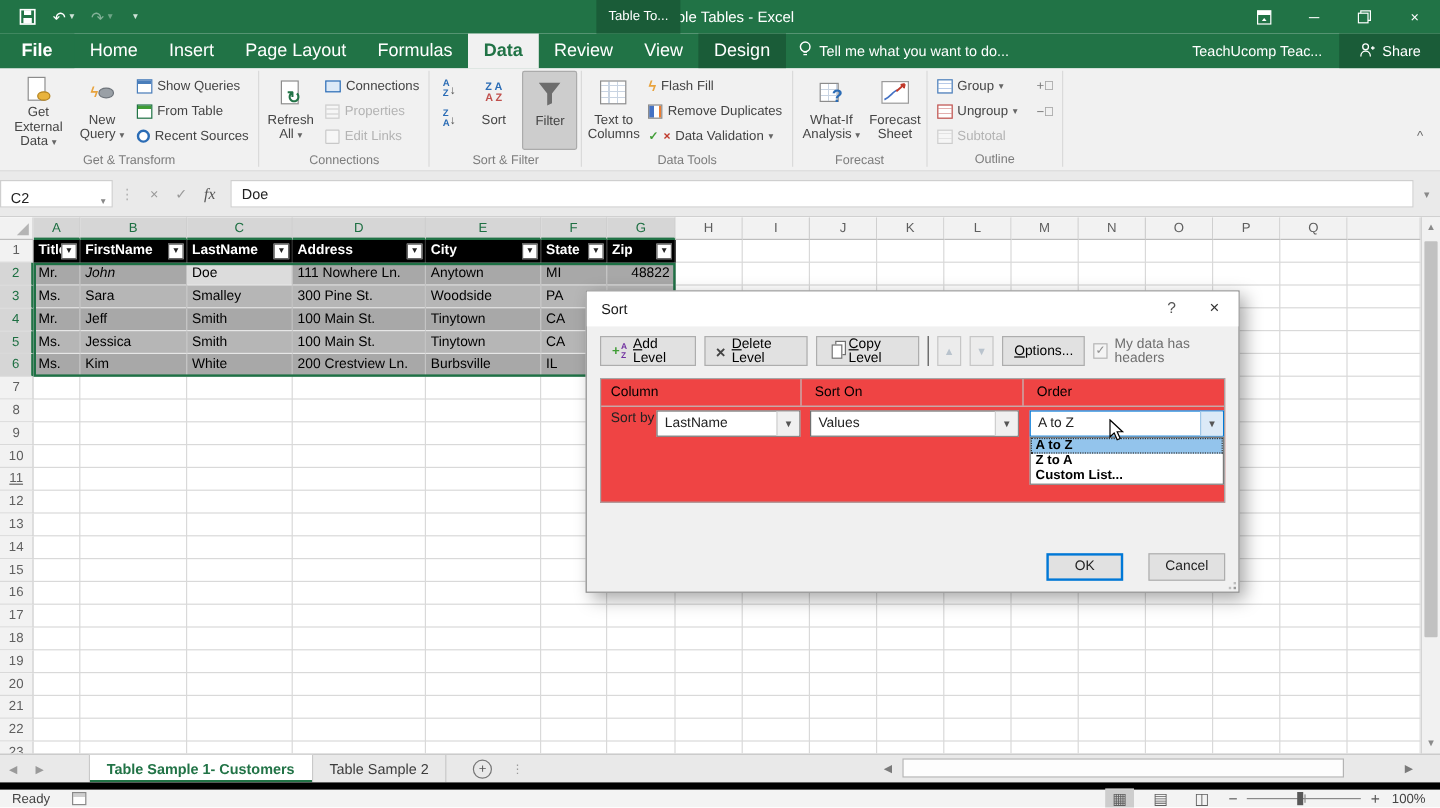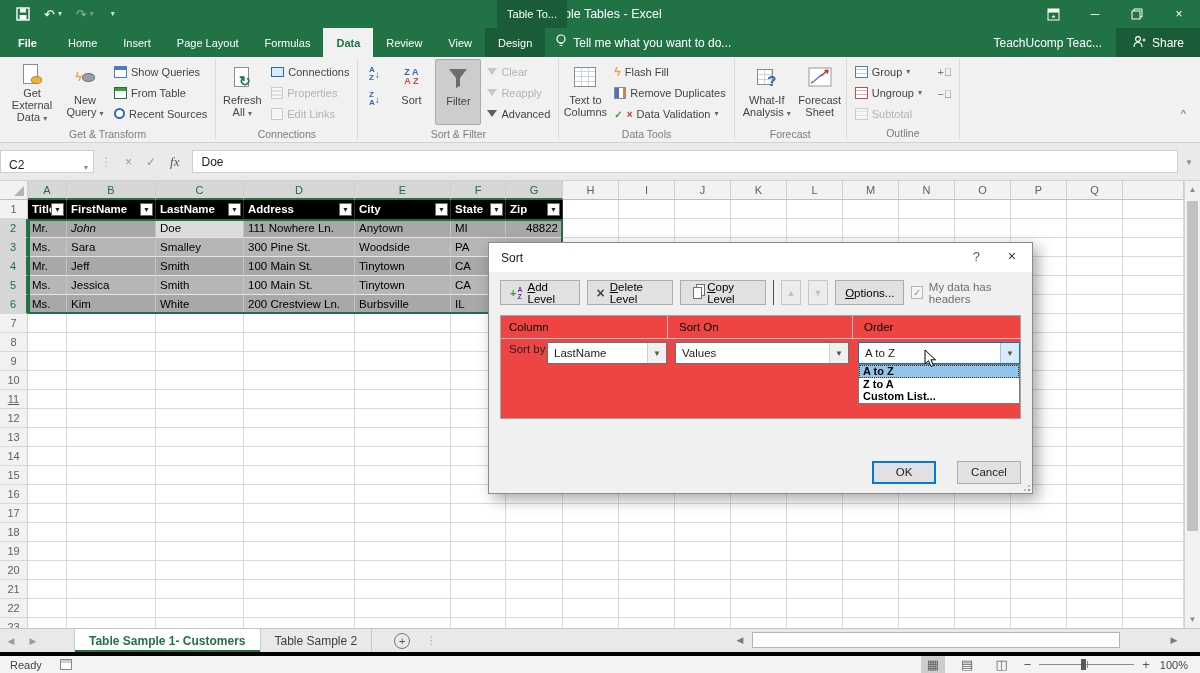--- a/index.html
+++ b/index.html
@@ -10,21 +10,21 @@
   #qat{display:flex;align-items:center;gap:14px;padding-left:16px}
   .qbtn{display:flex;align-items:center;color:#fff;font-size:13px;line-height:1}
   .qbtn .dd{font-size:8px;margin-left:3px;color:#cfe3d8}
   .dim{opacity:.45}
   #wtitle{position:absolute;left:0;right:0;text-align:center;font-size:12.5px;color:#fff;pointer-events:none}
   #ctxblock{position:absolute;left:497px;top:0;width:70px;height:28px;background:#1a5c38;color:#fff;font-size:11px;display:flex;align-items:center;justify-content:center}
   #wincontrols{position:absolute;right:0;top:0;height:28px;display:flex}
   .wbtn{width:42px;height:28px;display:flex;align-items:center;justify-content:center;color:#fff;font-size:12px}
   
   #tabrow{position:absolute;left:0;top:28px;width:1200px;height:29px;background:#217346;display:flex;align-items:stretch}
-  .rtab{display:flex;align-items:center;padding:0 13px;color:#fff;font-size:11px;cursor:default}
+  .rtab{display:flex;align-items:center;padding:0 13px;color:#fff;font-size:15px;cursor:default}
   .rtab.file{background:#217346;padding:0 18px;font-weight:bold}
   .rtab.active{background:#f1f1f1;color:#217346;font-weight:600}
   .rtab.contextual{background:#1a5c38}
   #tellme{display:flex;align-items:center;color:#fff;margin-left:10px;font-size:12px;gap:6px}
   #acctshare{position:absolute;right:0;top:0;height:29px;display:flex;align-items:center}
   #account{color:#fff;font-size:12px;margin-right:14px}
   #sharebtn{height:29px;background:#1a5c38;color:#fff;display:flex;align-items:center;gap:6px;padding:0 16px;font-size:12px}
   
   #ribbon{position:absolute;left:0;top:57px;width:1200px;height:86px;background:#f1f1f1;border-bottom:1px solid #d2d2d2;display:flex}
   .rgroup{display:flex;flex-direction:column;height:100%}
@@ -149,21 +149,21 @@
   .sheettab{display:flex;align-items:center;padding:0 14px;font-size:12px;color:#3c3c3c;border-right:1px solid #c9c9c9;position:relative}
   .sheettab.active{background:#fff;color:#217346;font-weight:bold;border-left:1px solid #c9c9c9}
   .sheettab.active::after{content:"";position:absolute;left:0;right:0;bottom:0;height:2px;background:#217346}
   #newsheet{width:16px;height:16px;border:1px solid #767676;border-radius:50%;color:#555;font-size:11px;display:flex;align-items:center;justify-content:center;margin:auto 0 auto 22px}
   #tgrip{margin-left:auto;color:#9a9a9a;font-size:10px;display:flex;align-items:center}
   #hscroll{position:absolute;left:730px;right:16px;top:629px;height:22px;display:flex;align-items:center}
   .harr{width:20px;text-align:center;color:#7a7a7a;font-size:9px}
   #htrack{flex:1;height:16px;position:relative}
   #hthumb{position:absolute;left:2px;right:44px;top:0;height:16px;background:#fdfdfd;border:1px solid #b4b4b4}
   
-  #statusbar{position:absolute;left:0;top:652px;width:1200px;height:21px;background:#f3f3f3;border-top:4px solid #000000;display:flex;align-items:center;font-size:11px;color:#444}
+  #statusbar{position:absolute;left:0;top:652px;width:1200px;height:21px;background:#f3f3f3;border-top:6px solid #000000;display:flex;align-items:center;font-size:11px;color:#444}
   #sbleft{display:flex;align-items:center;gap:18px;padding-left:10px}
   .ic-macro{width:12px;height:11px;border:1px solid #8a8a8a;background:linear-gradient(#cfcfcf 0 3px,#fff 3px);display:inline-block}
   #sbright{margin-left:auto;display:flex;align-items:center;gap:10px;padding-right:12px}
   .viewic{font-size:13px;color:#5f5f5f;padding:1px 6px}
   .viewic.active{background:#cdcdcd}
   #zoomslider{display:flex;align-items:center;gap:8px}
   #ztrack{width:95px;height:1px;background:#8a8a8a;position:relative}
   #ztick{position:absolute;left:50%;top:-3px;width:1px;height:7px;background:#8a8a8a}
   #zthumb{position:absolute;left:44%;top:-5px;width:5px;height:11px;background:#585858}
   .zsign{color:#555;font-size:13px}
@@ -329,34 +329,20 @@
           </span>
         <span class="blbl"><span>Sort</span></span>
       </div>
       <div class="bigbtn narrow active">
         <span class="bico">
           <svg width="24" height="22" viewBox="0 0 24 22">
               <path d="M3 2 H21 L14 11 V19 L10 21 V11 Z" fill="#6d6d6d"></path>
             </svg>
         </span>
         <span class="blbl"><span>Filter</span></span>
-      </div>
-      <div class="smcol">
-        <div class="smbtn dis">
-            <span class="fun icany"></span>
-            <span>Clear</span>
-          </div>
-        <div class="smbtn dis">
-            <span class="fun icany"></span>
-            <span>Reapply</span>
-          </div>
-        <div class="smbtn">
-            <span class="fun icany" style="border-top-color:#5f5f5f"></span>
-            <span>Advanced</span>
-          </div>
       </div>
     </div>
     <div class="rgl">Sort &amp; Filter</div>
   </div>
   <div class="rsep"></div>
 
   <div class="rgroup">
     <div class="rgc">
       <div class="bigbtn narrow">
         <span class="bico">

